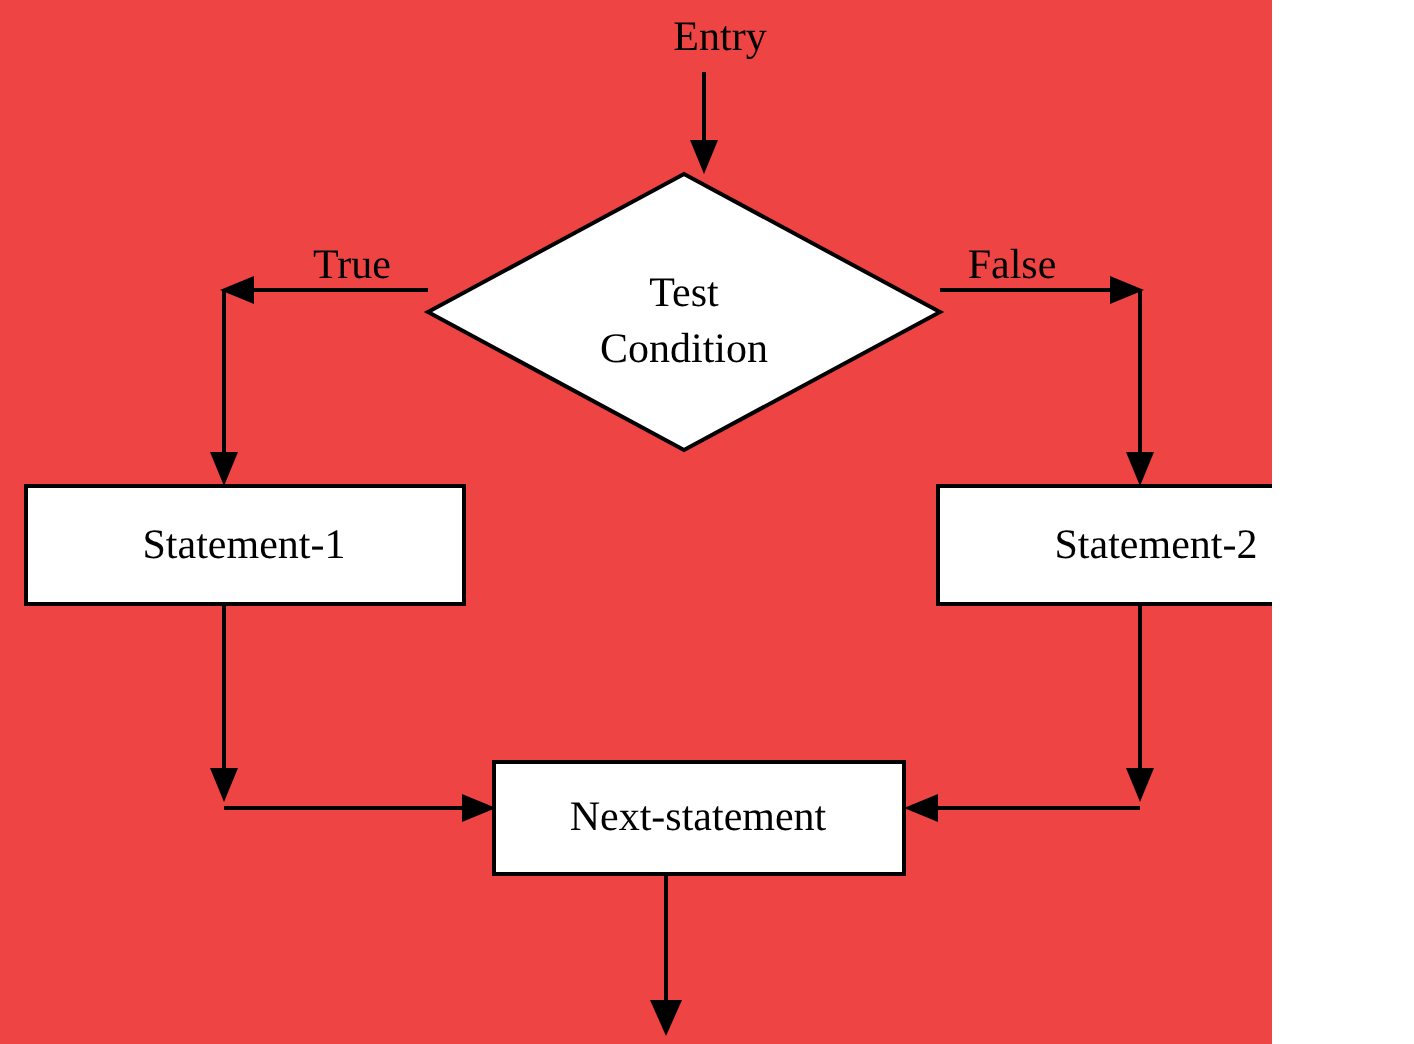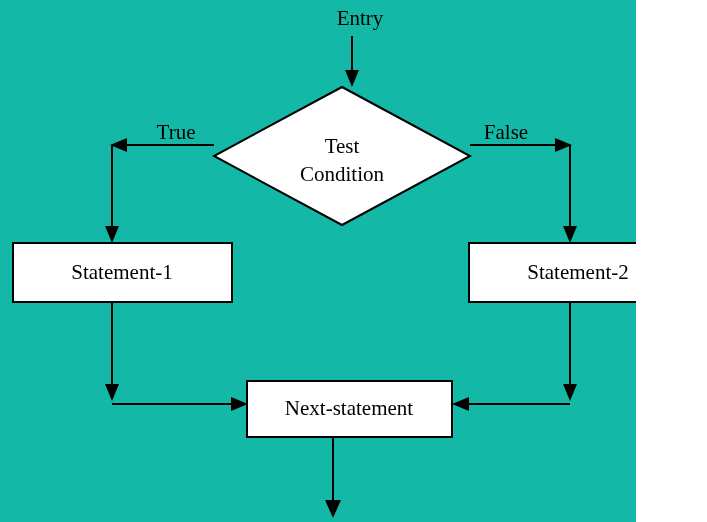--- a/index.html
+++ b/index.html
@@ -5,21 +5,21 @@
 <style>
   html, body {
     margin: 0;
     padding: 0;
     background: #ffffff;
   }
   #canvas-wrap {
     position: relative;
     width: 636px;
     height: 522px;
-    background: #14b8a6;
+    background: #ef4444;
     overflow: hidden;
     font-family: "Liberation Serif", "DejaVu Serif", serif;
   }
   svg#flowchart {
     position: absolute;
     left: 0;
     top: 0;
     width: 707px;
     height: 522px;
     display: block;

